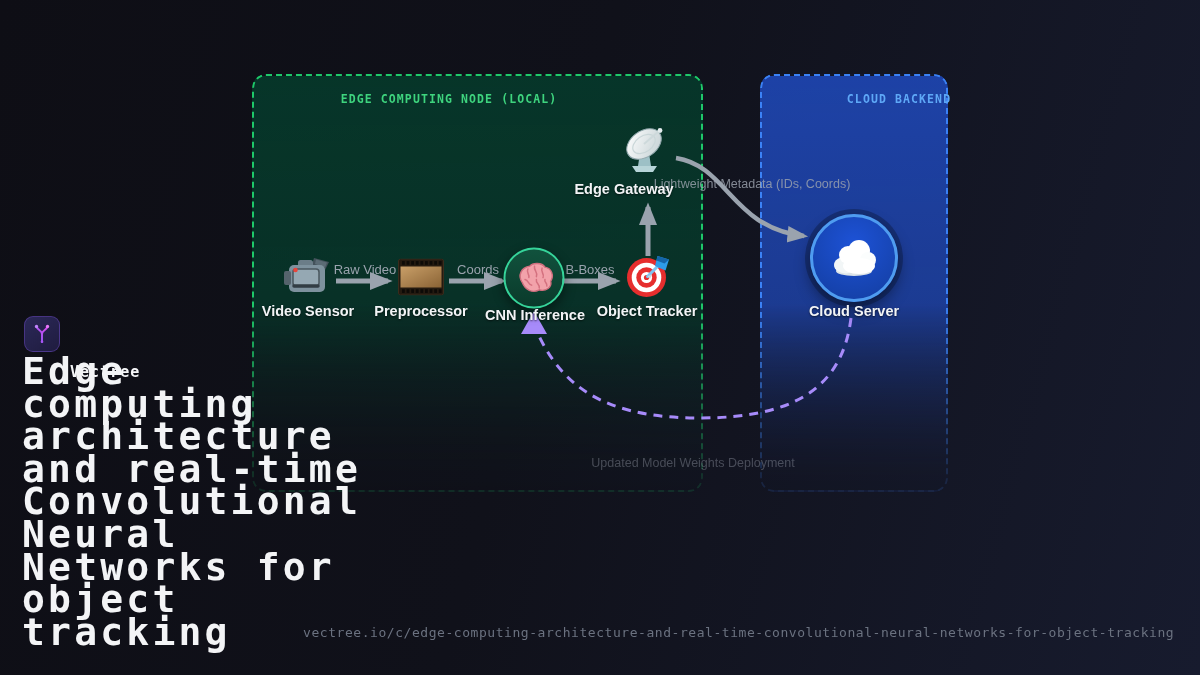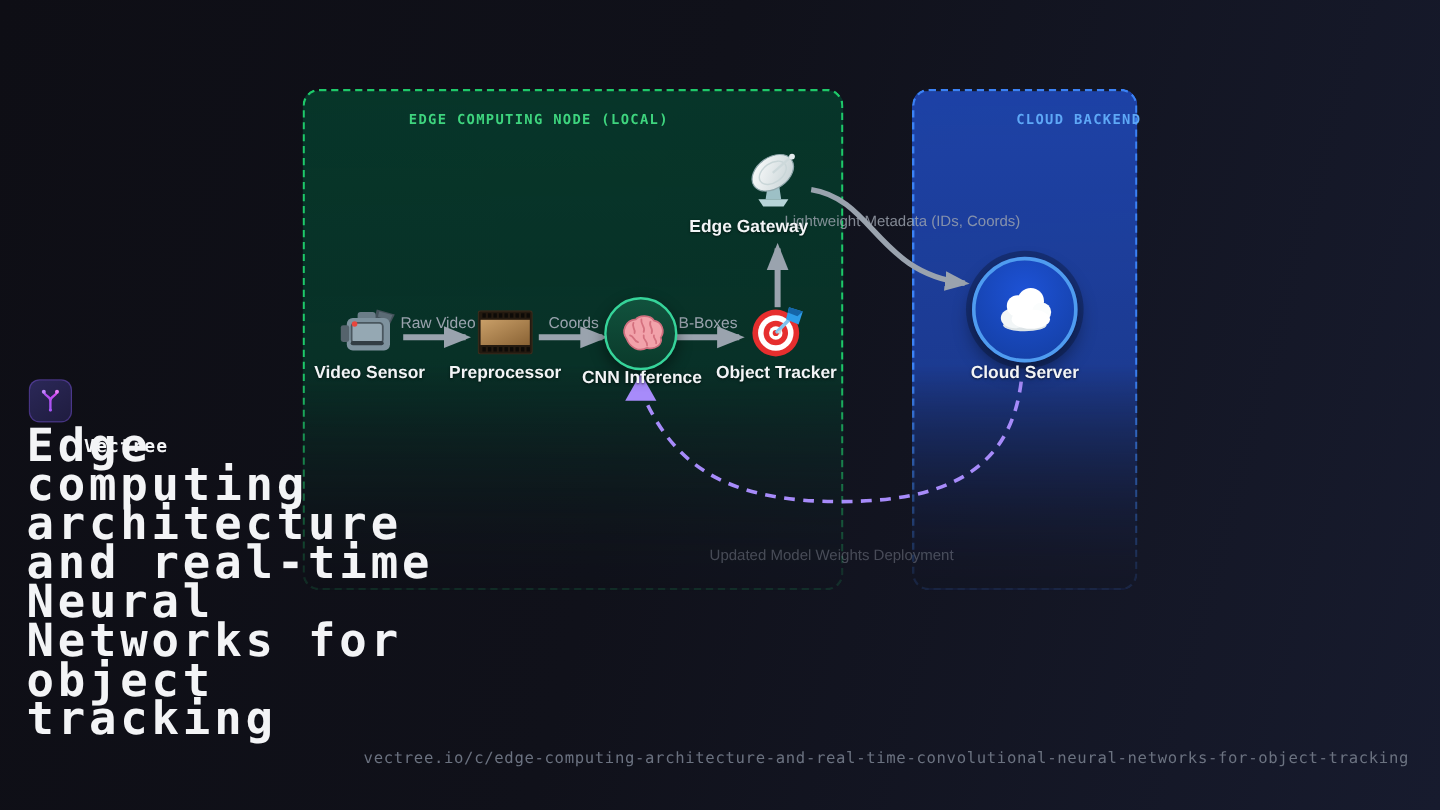--- a/index.html
+++ b/index.html
@@ -232,20 +232,21 @@
       <circle cx="10" cy="17" r="1.2" fill="#a855f7"></circle>
     </svg>
   </div>
   <div class="brand-name">Vectree</div>
 
   <div class="headline">
     <div>Edge</div>
     <div>computing</div>
     <div>architecture</div>
     <div>and real-time</div>
+    <div>Convolutional</div>
     <div>Neural</div>
     <div>Networks for</div>
     <div>object</div>
     <div>tracking</div>
   </div>
 
   <div class="footer-url">vectree.io/c/edge-computing-architecture-and-real-time-convolutional-neural-networks-for-object-tracking</div>
 
 </div>
 

